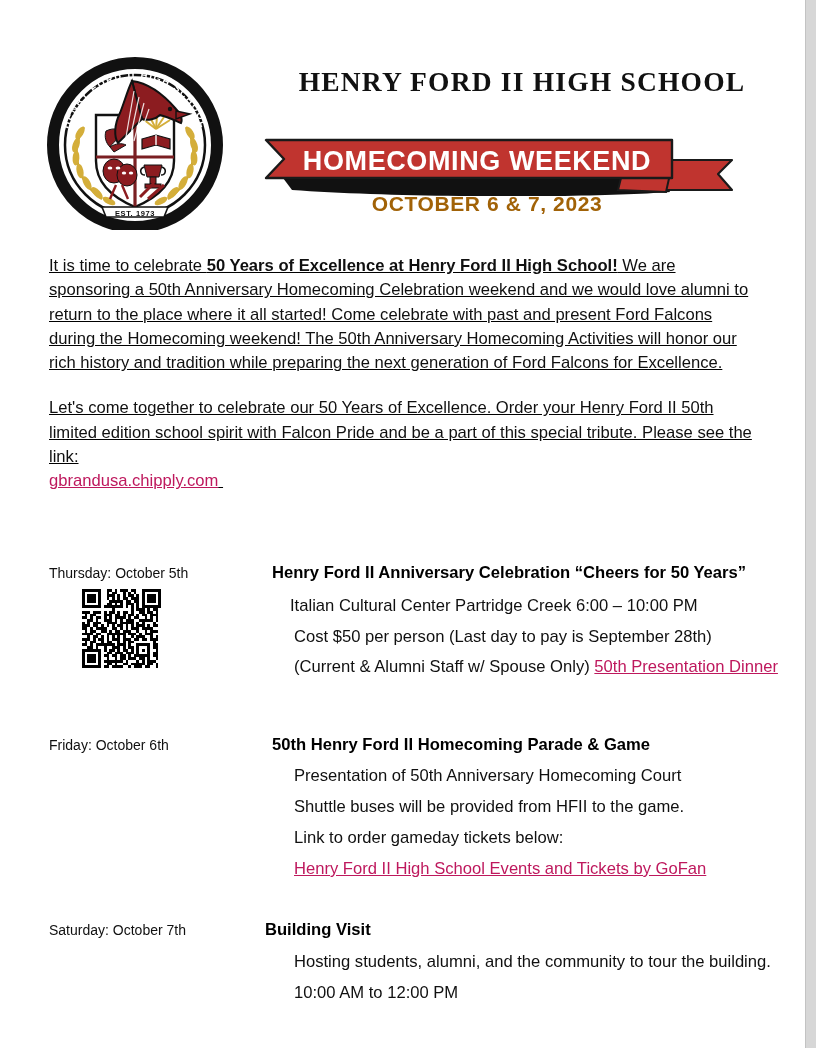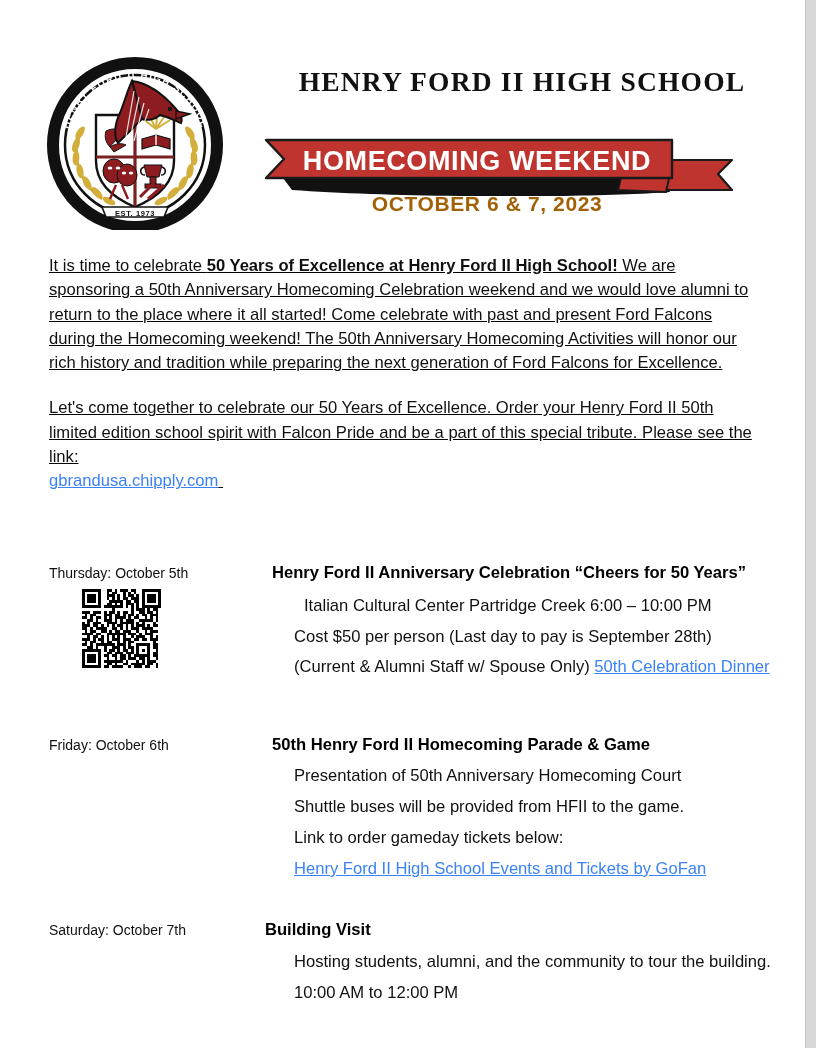--- a/index.html
+++ b/index.html
@@ -120,21 +120,21 @@
   .para {
     font-size: 16.6px;
     line-height: 24.3px;
     color: #101010;
     margin: 0 0 21px 0;
     text-align: left;
   }
   .para b { font-weight: bold; }
   .lnk {
     text-decoration: underline;
-    color: #3b82f6;
+    color: #be185d;
     cursor: pointer;
   }
 
   
   .sched {
     position: absolute;
     left: 49px;
     width: 730px;
   }
   .sched-day {
@@ -303,23 +303,23 @@
 
     <p class="para"><span>Let's come together to celebrate our 50 Years of Excellence. Order your Henry Ford II 50th limited edition school spirit with Falcon Pride and be a part of this special tribute. Please see the link: </span><br><span class="lnk">gbrandusa.chipply.com</span>&nbsp;</p>
 
   </div>
 
   <div class="sched">
 
     <div>
       <div class="sched-day" style="left:0px; top:562px;">Thursday: October 5th</div>
       <div class="sched-head" style="left:223px; top:562px;">Henry Ford II Anniversary Celebration “Cheers for 50 Years”</div>
-      <div class="sched-item" style="left:255px; top:595px;">Italian Cultural Center Partridge Creek 6:00 – 10:00 PM</div>
+      <div class="sched-item" style="left:241px; top:595px;">Italian Cultural Center Partridge Creek 6:00 – 10:00 PM</div>
       <div class="sched-item" style="left:245px; top:626px;">Cost $50 per person (Last day to pay is September 28th)</div>
-      <div class="sched-item" style="left:245px; top:656px;"><span>(Current &amp; Alumni Staff w/ Spouse Only) </span><span class="lnk">50th Celebration Dinner</span></div>
+      <div class="sched-item" style="left:245px; top:656px;"><span>(Current &amp; Alumni Staff w/ Spouse Only) </span><span class="lnk">50th Presentation Dinner</span></div>
     </div>
 
     <div>
       <div class="sched-day" style="left:0px; top:734px;">Friday: October 6th</div>
       <div class="sched-head" style="left:223px; top:734px;">50th Henry Ford II Homecoming Parade &amp; Game</div>
       <div class="sched-item" style="left:245px; top:765px;">Presentation of 50th Anniversary Homecoming Court</div>
       <div class="sched-item" style="left:245px; top:796px;">Shuttle buses will be provided from HFII to the game.</div>
       <div class="sched-item" style="left:245px; top:827px;">Link to order gameday tickets below:</div>
       <div class="sched-item" style="left:245px; top:858px;"><span class="lnk">Henry Ford II High School Events and Tickets by GoFan </span></div>
     </div>

